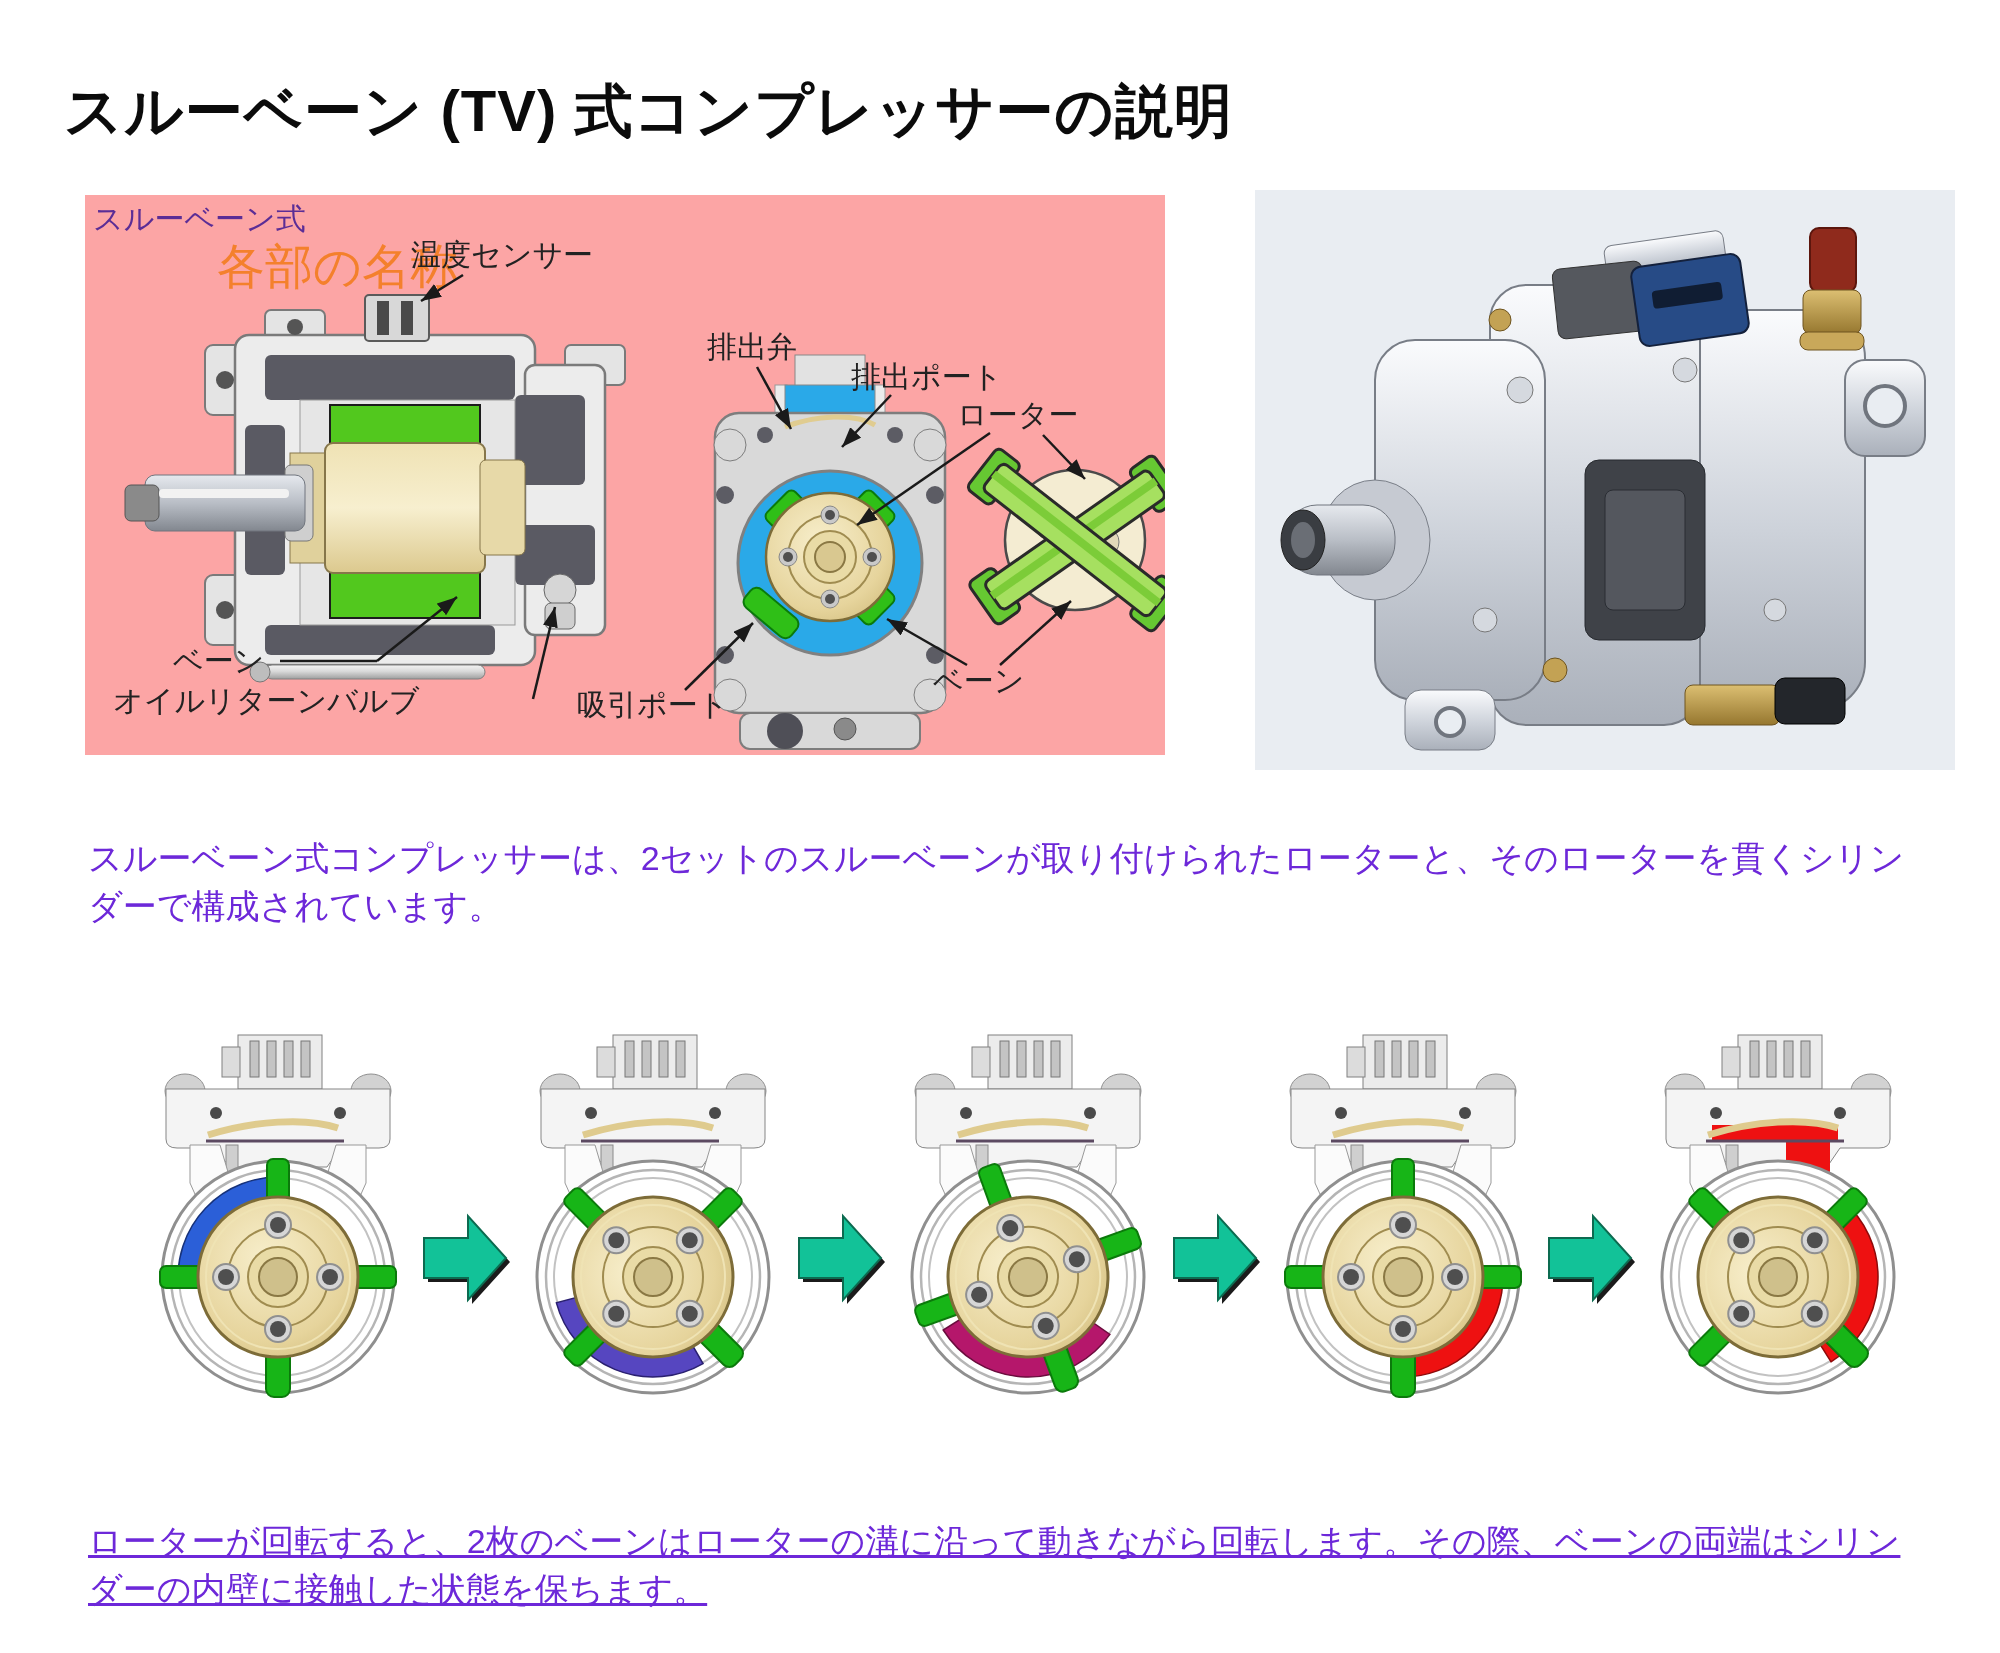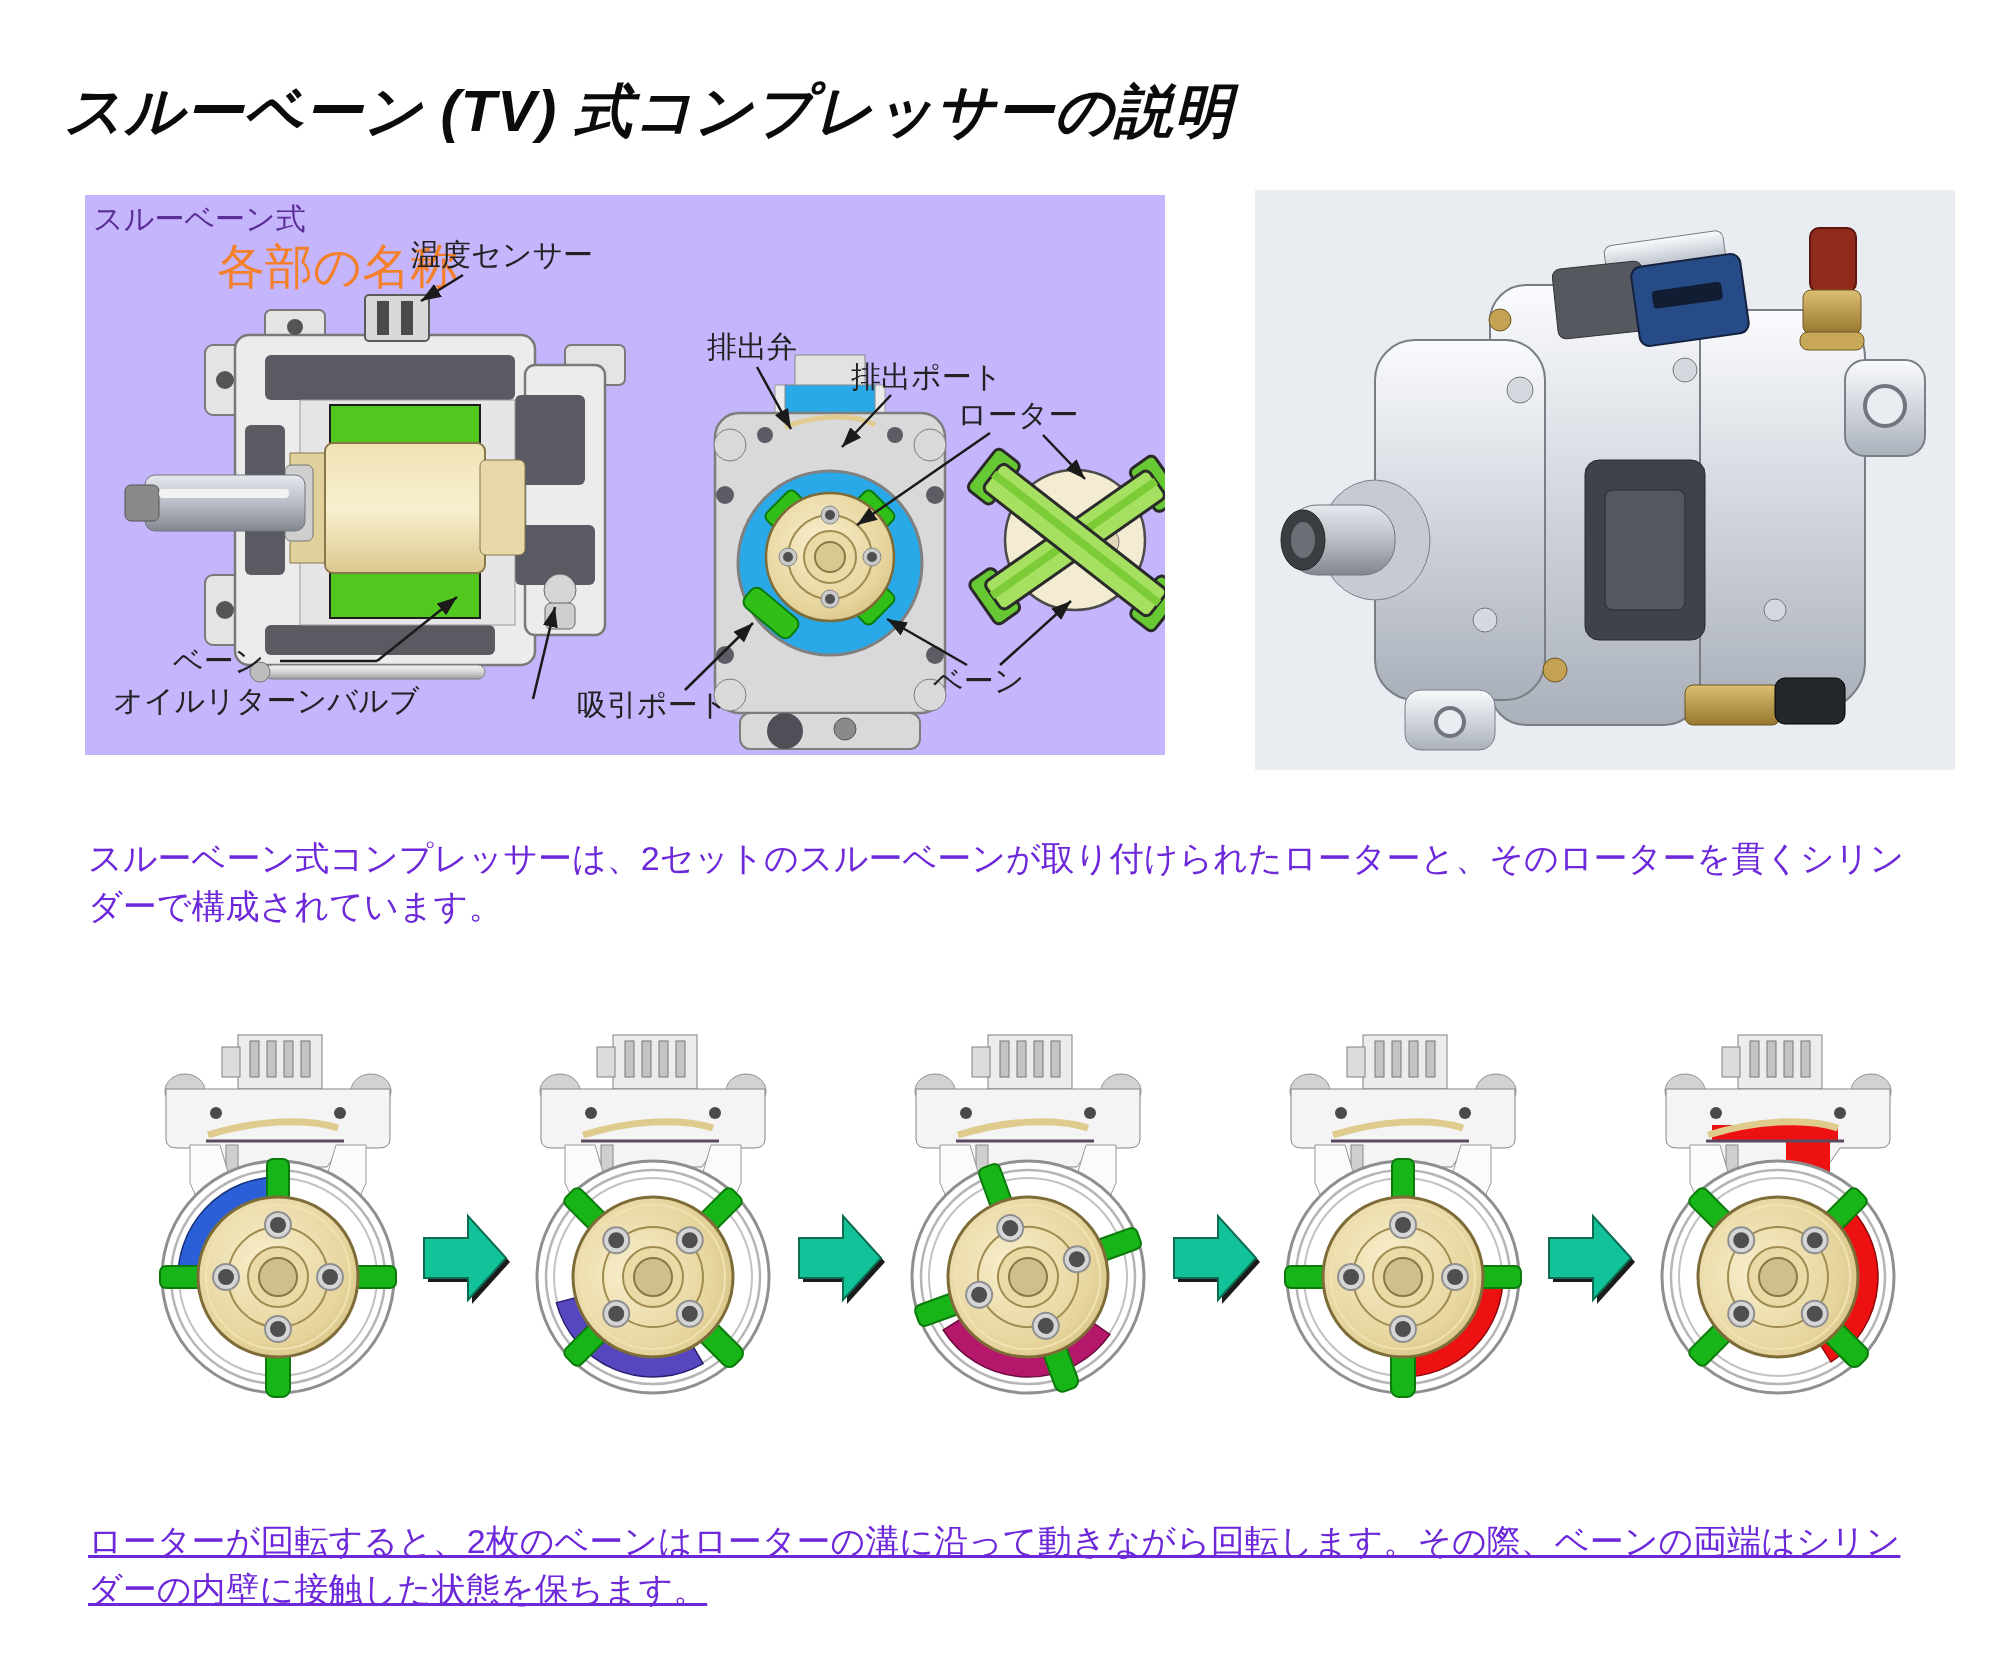--- a/index.html
+++ b/index.html
@@ -1,20 +1,20 @@
 <!DOCTYPE html>
 <html lang="ja"><head>
 <meta charset="utf-8">
 <style>
   html,body{margin:0;padding:0;background:#ffffff;}
   .page{position:relative;width:2000px;height:1653px;background:#ffffff;overflow:hidden;
         font-family:"Liberation Sans",sans-serif;color:#000;}
   .title{position:absolute;left:64px;top:34px;font-size:58px;font-weight:900;
-         letter-spacing:1px;color:#0b0b0b;font-style:italic;}
-  .panel{position:absolute;left:85px;top:195px;width:1080px;height:560px;background:#c4b5fd;}
+         letter-spacing:1px;color:#0b0b0b;}
+  .panel{position:absolute;left:85px;top:195px;width:1080px;height:560px;background:#fca5a5;}
   .panel svg{display:block;width:1080px;height:560px;}
   .photo{position:absolute;left:1255px;top:190px;width:700px;height:580px;background:#e9edf2;}
   .photo svg{display:block;width:700px;height:580px;}
   .para{position:absolute;left:88px;width:1845px;font-size:34px;line-height:1.42;color:#6d28d9;}
   .para1{top:800px;}
   .para2{top:1483px;text-decoration:underline;}
   .seq{position:absolute;left:138px;top:1025px;display:flex;align-items:flex-start;}
   .stage{width:280px;height:410px;flex:0 0 auto;}
   .arrowbox{width:95px;height:100px;flex:0 0 auto;margin-top:185px;}
   text{font-family:"Liberation Sans",sans-serif;}

